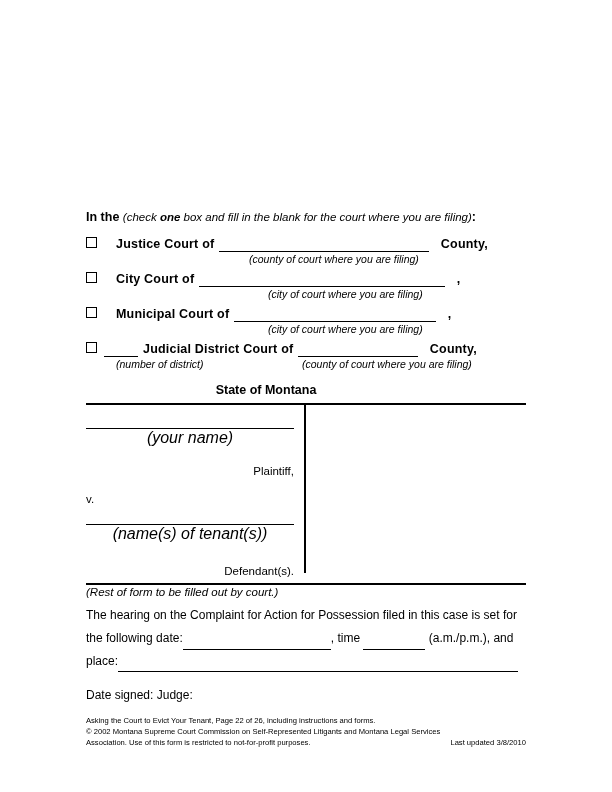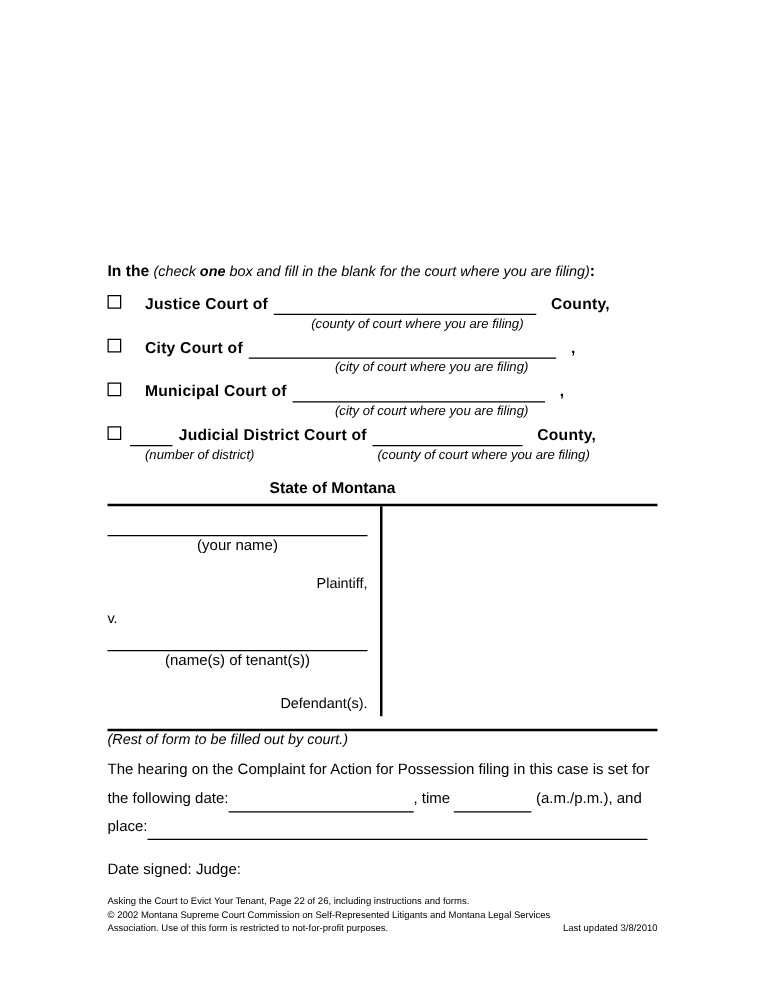--- a/index.html
+++ b/index.html
@@ -126,21 +126,22 @@
     position: absolute;
     left: 232px; top: 0;
     width: 208px;
     font-size: 11.5px;
   }
   .blank-line {
     border-bottom: 1px solid #000;
     height: 1px;
   }
   .sub-ital {
-    font-size: 12px;
+    font-style: italic;
+    font-size: 16px;
   }
   .right-ital {
     font-style: italic;
     font-size: 11px;
   }
   .order-title {
     font-size: 19px;
     font-weight: bold;
     line-height: 1.15;
     margin-top: 26px;
@@ -244,21 +245,21 @@
         <div style="text-align:right; width:208px; font-size:11.5px;">Defendant(s).</div>
       </div>
 
     </div>
 
     <div class="rule"></div>
 
     <div class="rest-note">(Rest of form to be filled out by court.)</div>
 
     <div class="body-p">
-      <div><span>The hearing on the Complaint for Action for Possession filing in this case is set for</span></div>
+      <div><span>The hearing on the Complaint for Action for Possession filed in this case is set for</span></div>
       <div style="white-space:nowrap;"><span>the following date:</span><span class="fill" style="width:148px;"></span><span>, time </span><span class="fill" style="width:62px;"></span><span> (a.m./p.m.), and</span></div>
       <div style="white-space:nowrap;"><span>place:</span><span class="fill" style="width:400px;"></span></div>
     </div>
 
     <div class="date-line" style="white-space:nowrap;">
       <span>Date signed:</span><span class="fill" style="width:130px;"></span>&nbsp;<span>Judge:</span><span class="fill" style="width:190px;"></span>
     </div>
 
   </div>
 

